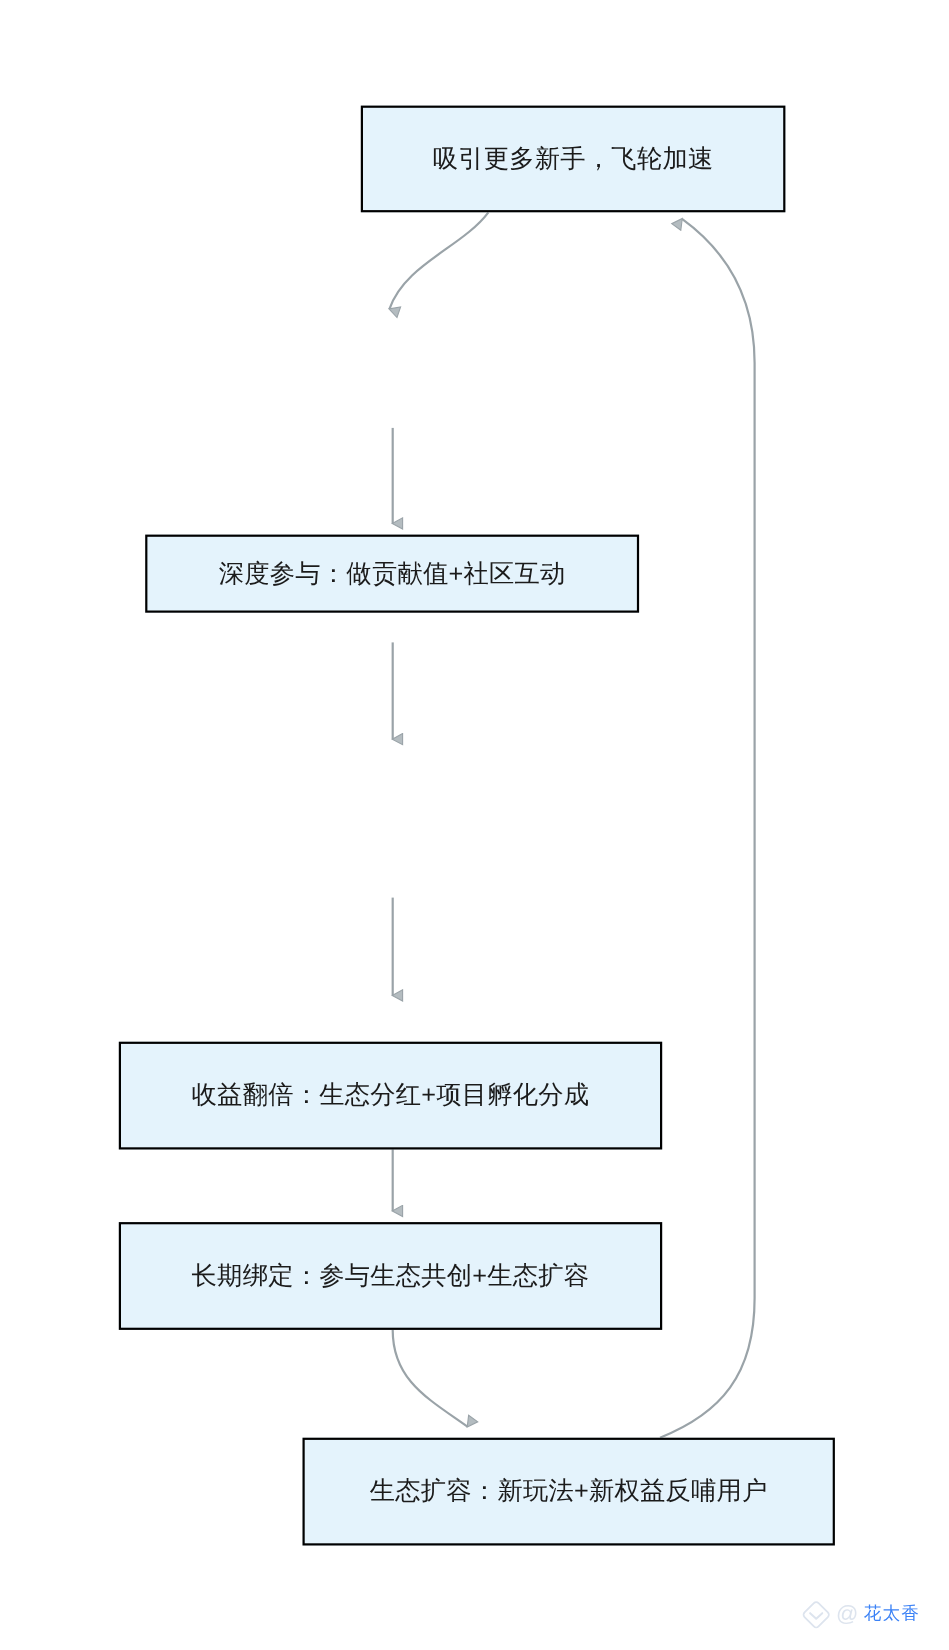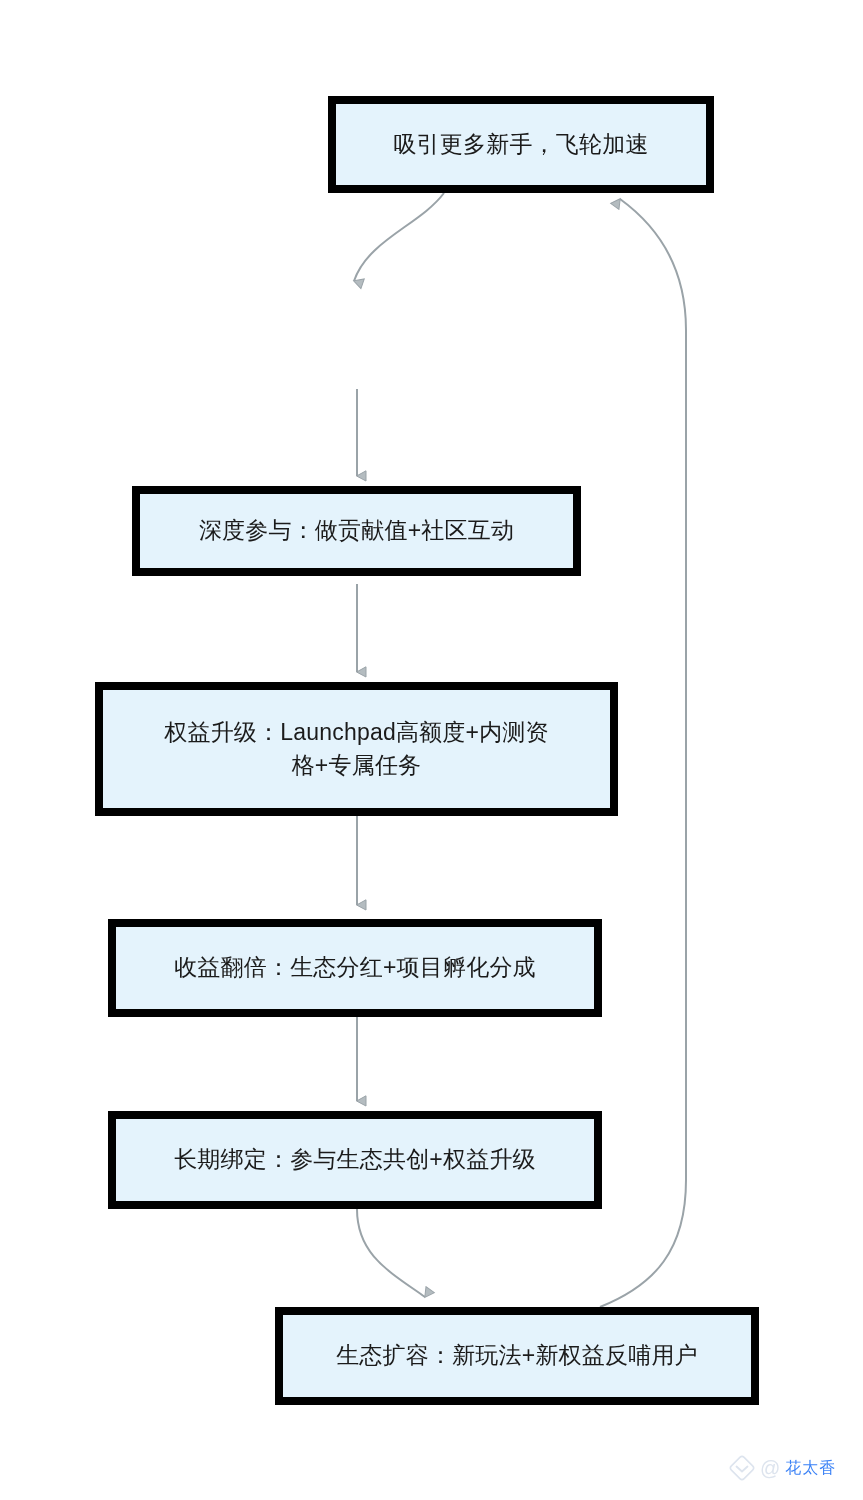--- a/index.html
+++ b/index.html
@@ -23,21 +23,21 @@
     left: 0;
     top: 0;
     width: 863px;
     height: 1500px;
     pointer-events: none;
   }
   .node {
     position: absolute;
     box-sizing: border-box;
     background: #e4f3fc;
-    border: 8px solid #000000;
+    border: 2px solid #000000;
     display: flex;
     align-items: center;
     justify-content: center;
     text-align: center;
     color: #1b1b1b;
     font-size: 23px;
     line-height: 1.45;
     letter-spacing: 0.2px;
     padding: 4px 14px;
     white-space: pre-line;
@@ -114,35 +114,31 @@
       <path d="M 600 1307 C 655 1285, 686 1250, 686 1180
                L 686 330 C 686 270, 660 228, 620 199" fill="none" stroke="#9aa3a8" stroke-width="2" marker-end="url(#arrowDown2)"></path>
     </g>
   </svg>
 
   <div class="node" style="left:328px; top:96px; width:386px; height:97px;">
     <span class="node-label">吸引更多新手，飞轮加速</span>
   </div>
 
 
-  <div class="node" style="left:132px; top:486px; width:449px; height:90px;">
+  <div class="node" style="left:132px; top:486px; width:449px; height:71px;">
     <span class="node-label">深度参与：做贡献值+社区互动</span>
   </div>
 
-  <div class="node" style="left:95px; top:682px; width:523px; height:134px;">
-    <span class="node-label">权益升级：Launchpad高额度+内测资
-格+专属任务</span>
-  </div>
 
-  <div class="node" style="left:108px; top:919px; width:494px; height:98px;">
+  <div class="node" style="left:108px; top:947px; width:494px; height:98px;">
     <span class="node-label">收益翻倍：生态分红+项目孵化分成</span>
   </div>
 
   <div class="node" style="left:108px; top:1111px; width:494px; height:98px;">
-    <span class="node-label">长期绑定：参与生态共创+权益升级</span>
+    <span class="node-label">长期绑定：参与生态共创+生态扩容</span>
   </div>
 
   <div class="node" style="left:275px; top:1307px; width:484px; height:98px;">
     <span class="node-label">生态扩容：新玩法+新权益反哺用户</span>
   </div>
 
   <div class="watermark" style="left:729px; top:1455px;">
     <span class="wm-logo">
       <svg viewBox="0 0 26 26" width="26" height="26" xmlns="http://www.w3.org/2000/svg">
         <rect x="4" y="4" width="18" height="18" rx="3" transform="rotate(45 13 13)" fill="none" stroke="#dde4ee" stroke-width="1.6"></rect>

